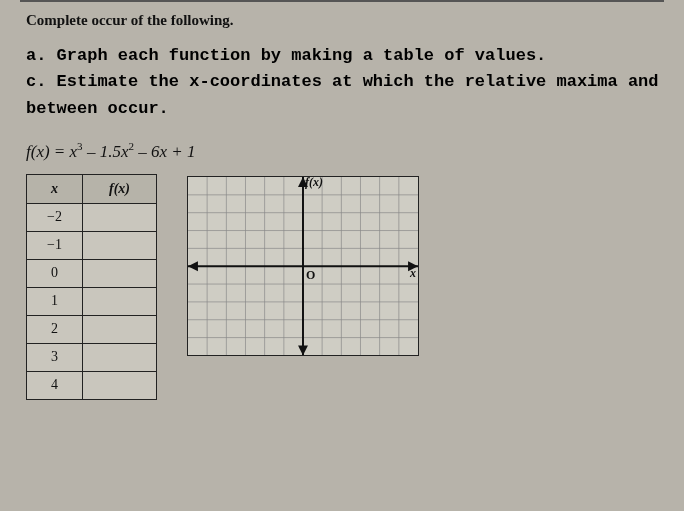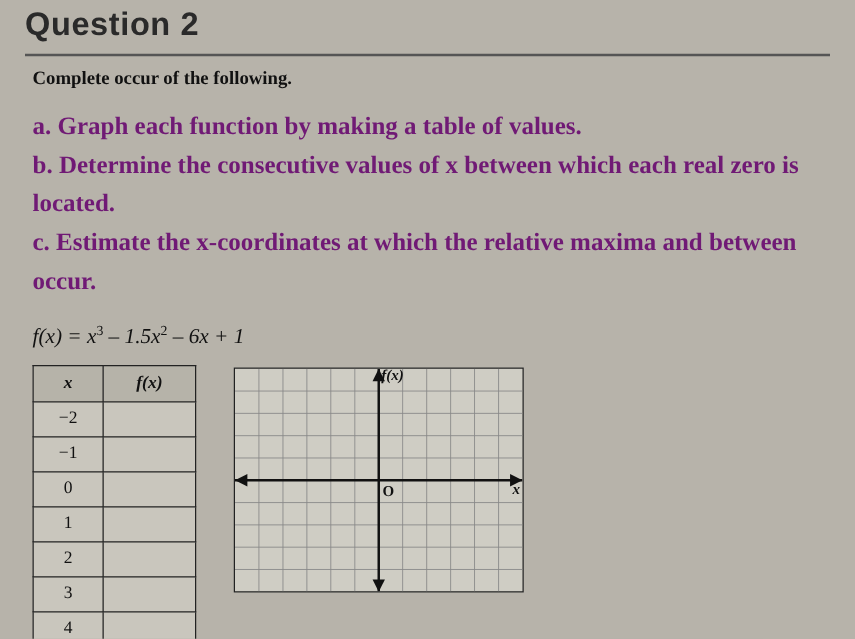--- a/index.html
+++ b/index.html
@@ -31,23 +31,24 @@
   }
   .instr {
     font-weight: bold;
     font-size: 15px;
     margin: 6px 0 14px 6px;
     color: #111;
   }
   .parts {
     margin: 0 0 18px 6px;
     font-weight: bold;
-    font-size: 20px;
+    font-size: 17px;
     line-height: 1.55;
-    color: #701a75;
+    color: #000000;
+    font-family: Liberation Mono, monospace;
   }
   .fn {
     margin: 0 0 12px 6px;
     font-style: italic;
     font-family: 'Times New Roman', serif;
     font-size: 17px;
     color: #111;
   }
   .fn sup { font-size: 0.65em; font-style: normal; }
   .row {
@@ -112,26 +113,24 @@
     transform: translate(3px, 2px);
     font-size: 12px;
     font-weight: bold;
     font-style: normal;
   }
 </style>
 </head>
 <body>
 
 <div class="page">
-  <div class="qtitle">Question 2</div>
   <hr class="hr-top">
   <div class="instr">Complete occur of the following.</div>
   <div class="parts">
     <div>a. Graph each function by making a table of values.</div>
-    <div>b. Determine the consecutive values of x between which each real zero is located.</div>
     <div>c. Estimate the x-coordinates at which the relative maxima and between occur.</div>
   </div>
 
   <div class="fn">
     <span>f(x) = </span><span>x</span><sup>3</sup><span> – 1.5</span><span>x</span><sup>2</sup><span> – 6x + 1</span>
   </div>
 
   <div class="row">
 
     <table class="vals">

